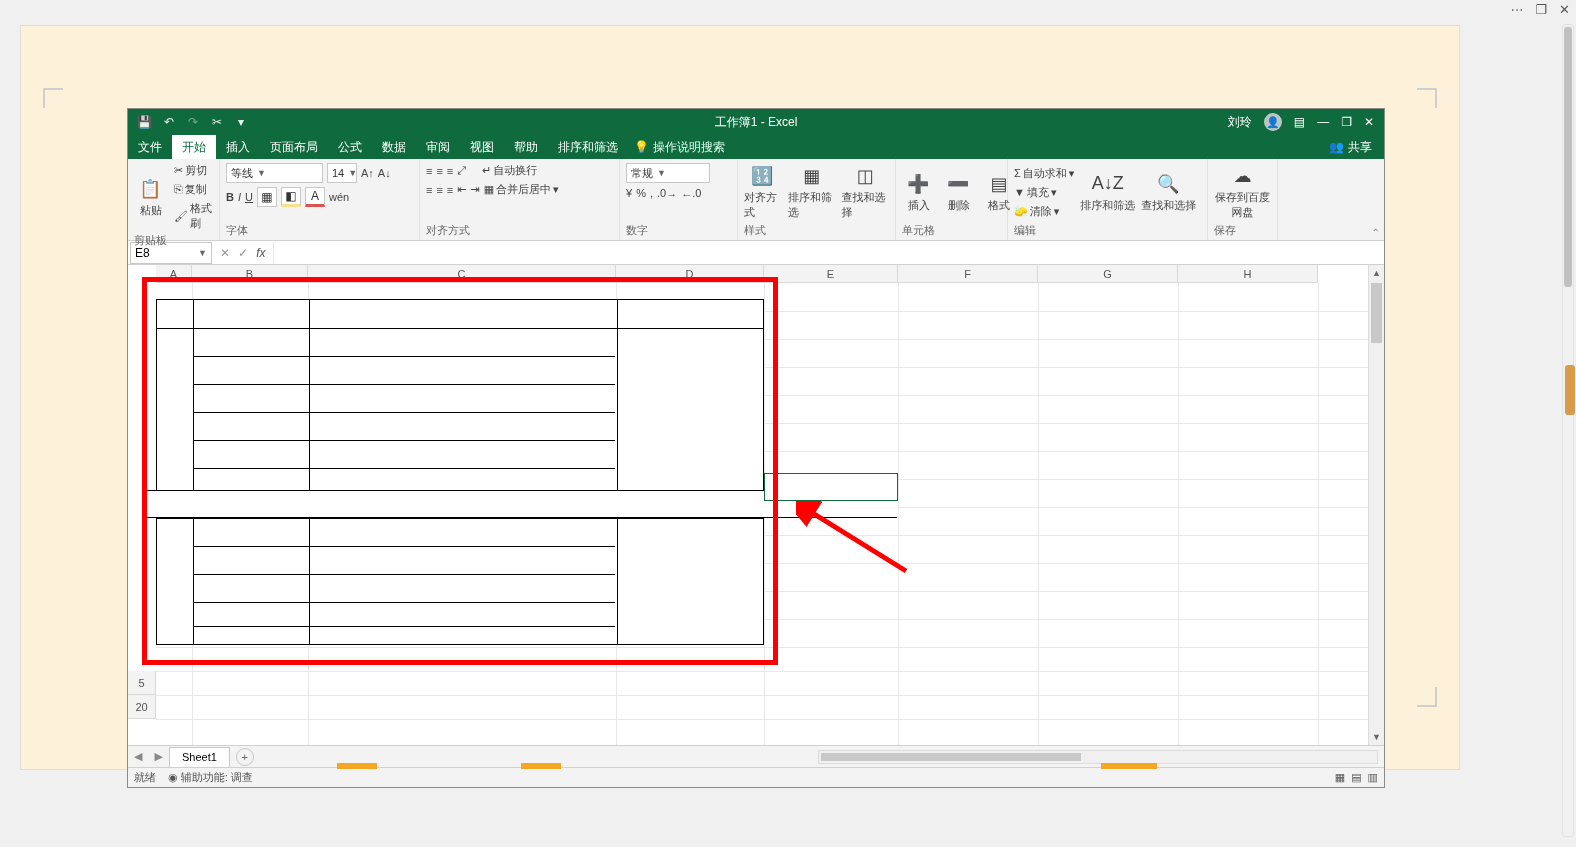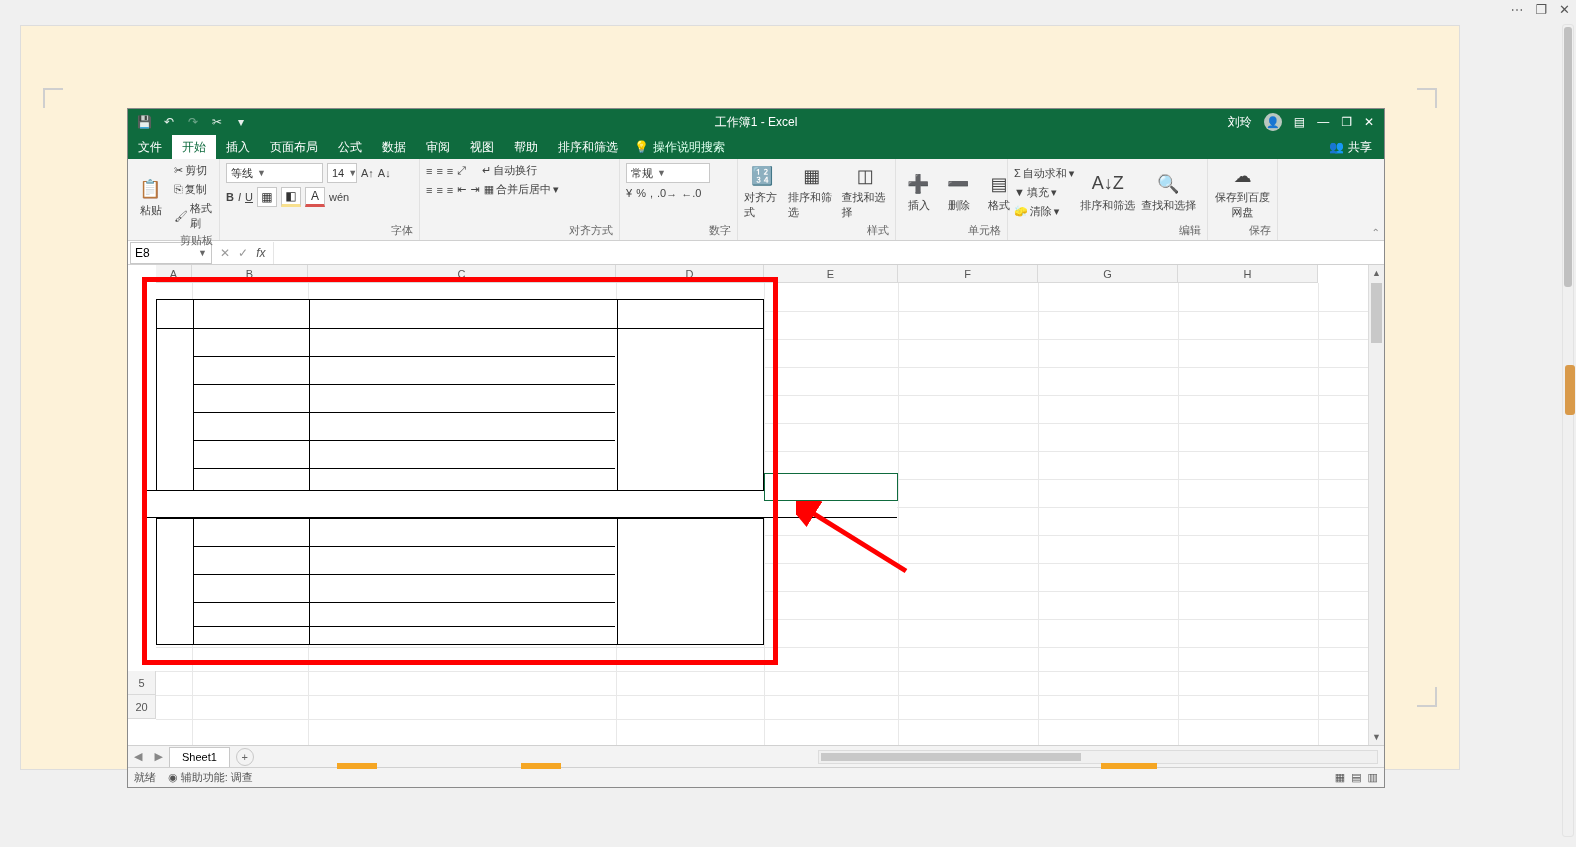--- a/index.html
+++ b/index.html
@@ -120,21 +120,21 @@
   }
   .group {
     border-right: 1px solid #e1e1e1;
     display: flex;
     flex-direction: column;
     justify-content: space-between;
     padding: 4px 6px 2px 6px;
   }
   .group-body { flex:1; display:flex; align-items:center; gap:6px; }
   .group-label {
-    text-align: right;
+    text-align: left;
     font-size: 11px;
     color: #666;
     padding-top: 2px;
     position: relative;
   }
   .big-btn {
     display:flex; flex-direction:column; align-items:center; justify-content:center;
     font-size: 11px; color:#444; gap:2px; min-width:34px;
   }
   .big-btn .icn { width:24px; height:24px; display:flex; align-items:center; justify-content:center; font-size:18px; }

